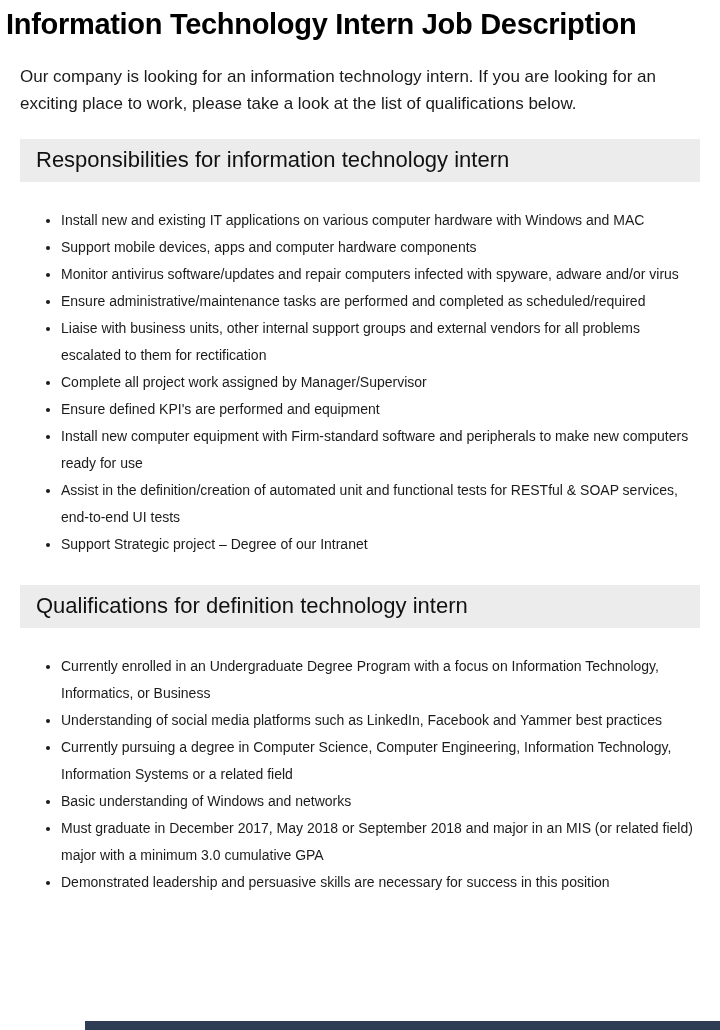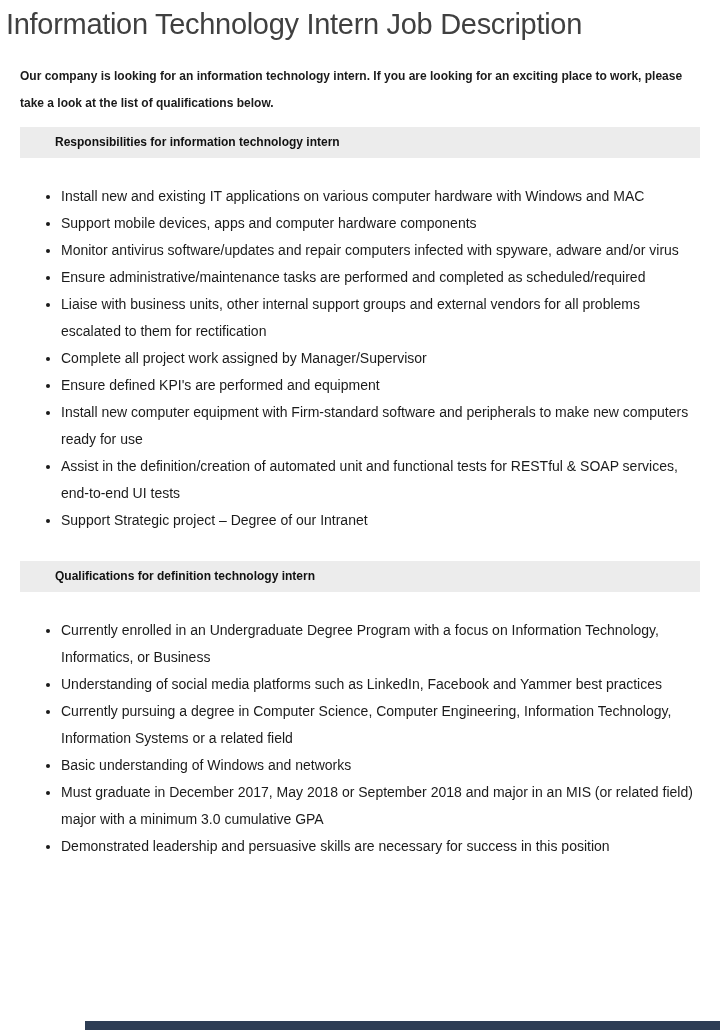--- a/index.html
+++ b/index.html
@@ -10,37 +10,36 @@
     position: relative;
     overflow: hidden;
     font-family: "Liberation Sans", sans-serif;
     color: #1b1b1b;
   }
   .doc {
     padding: 6px 20px 0 20px;
   }
   h1.title {
     font-size: 29px;
-    font-weight: 400;
-    color: #404040;
+    font-weight: 700;
+    color: #000000;
     letter-spacing: -0.3px;
     margin: 2px 0 22px -14px;
     white-space: nowrap;
   }
   p.intro {
-    font-size: 12px;
+    font-size: 17px;
     line-height: 27px;
-    margin: 0 0 10px 0;
-    font-weight: bold;
+    margin: 0 0 22px 0;
   }
   .section-heading {
     background: var(--section-heading-bg, #ececec);
-    padding: 8px 20px 9px 35px;
-    font-size: 12px;
-    font-weight: 700;
+    padding: 8px 20px 9px 16px;
+    font-size: 22px;
+    font-weight: 400;
     color: #111111;
   }
   ul.bullet-list {
     margin: 25px 0 27px 0;
     padding-left: 41px;
     list-style: disc outside;
   }
   ul.bullet-list li {
     font-size: 14px;
     line-height: 27px;

